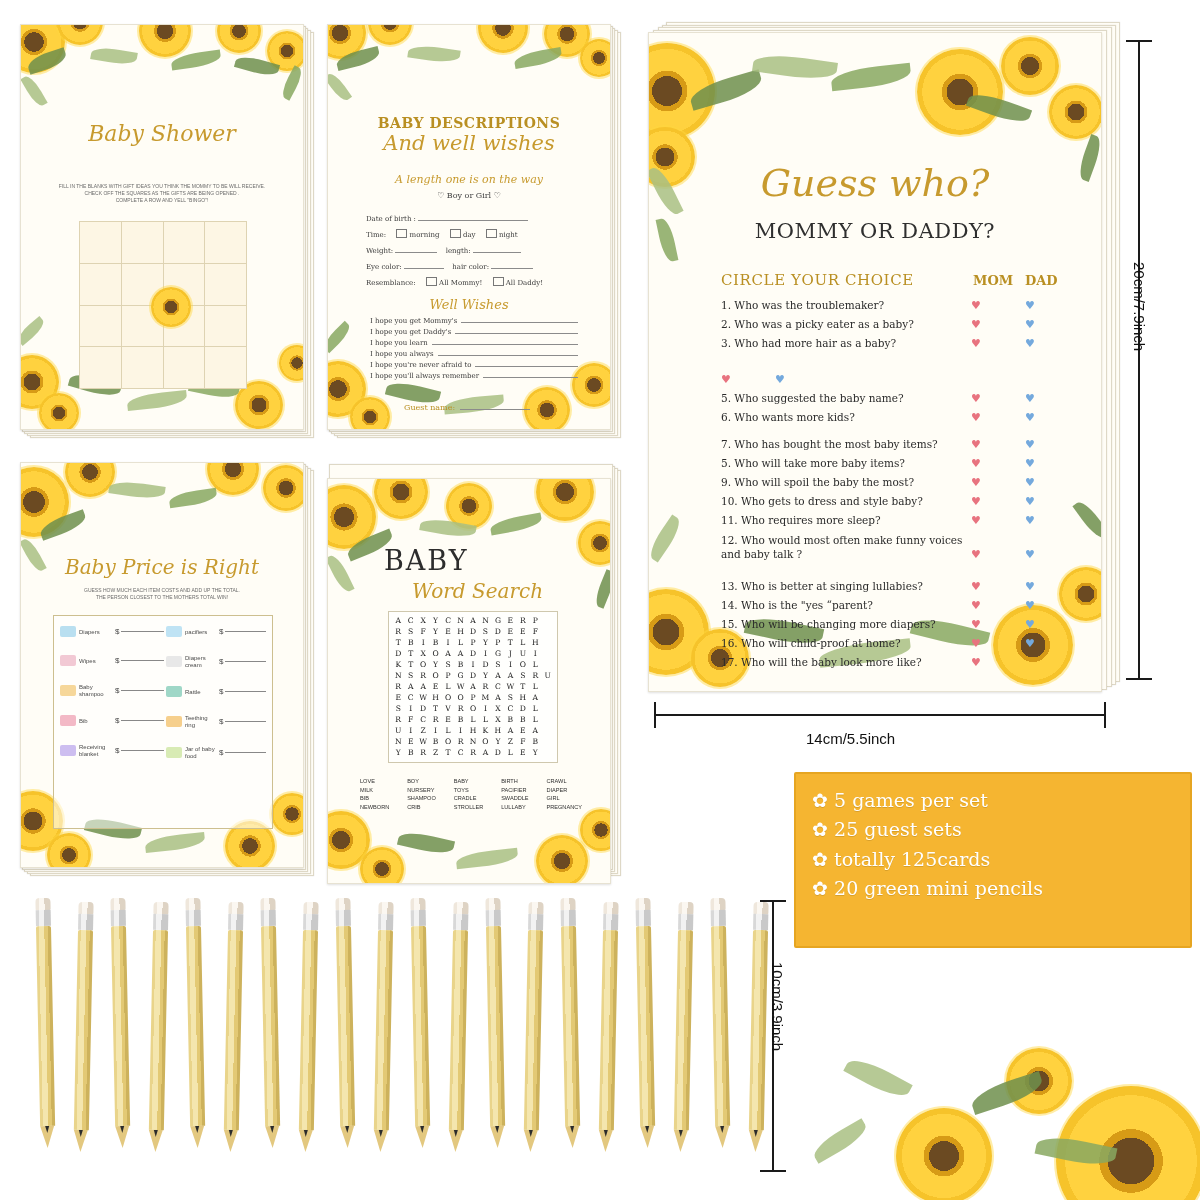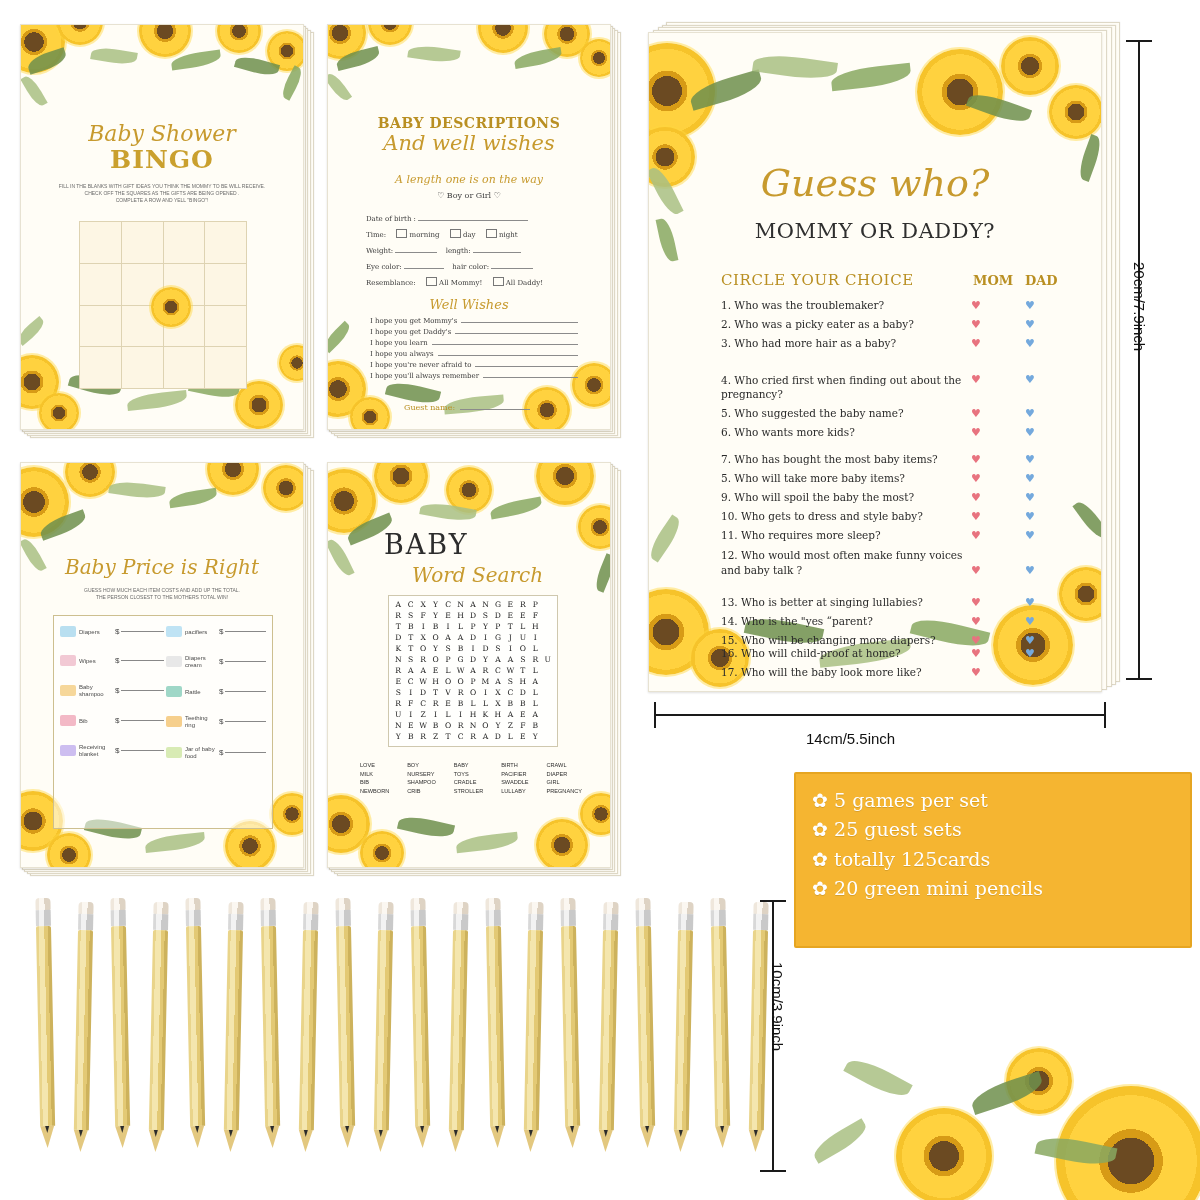--- a/index.html
+++ b/index.html
@@ -110,21 +110,20 @@
         <div class="sun" style="left:18px;top:368px;width:40px;height:40px;"></div>
         <div class="sun" style="left:214px;top:356px;width:48px;height:48px;"></div>
         <div class="sun" style="left:258px;top:320px;width:36px;height:36px;"></div>
         <div class="leaf d" style="left:48px;top:352px;width:52px;height:16px;transform:rotate(16deg);"></div>
         <div class="leaf l" style="left:106px;top:368px;width:60px;height:15px;transform:rotate(-6deg);"></div>
         <div class="leaf" style="left:168px;top:356px;width:50px;height:15px;transform:rotate(12deg);"></div>
         <div class="leaf l" style="left:-6px;top:300px;width:32px;height:12px;transform:rotate(-40deg);"></div>
       </div>
 
       <div class="script" style="position:absolute;left:0;right:0;top:96px;text-align:center;font-size:22px;">Baby Shower</div>
-      <div class="serif" style="position:absolute;left:0;right:0;top:120px;text-align:center;font-size:25px;font-weight:bold;color:#caa02e;letter-spacing:1px;">BINGO</div>
 
       <div style="position:absolute;left:30px;right:30px;top:158px;text-align:center;">
         <div class="tiny">FILL IN THE BLANKS WITH GIFT IDEAS YOU THINK THE MOMMY TO BE WILL RECEIVE.</div>
         <div class="tiny">CHECK OFF THE SQUARES AS THE GIFTS ARE BEING OPENED .</div>
         <div class="tiny">COMPLETE A ROW AND YELL "BINGO"!</div>
       </div>
 
       <table class="bingo" style="left:58px;top:196px;width:168px;height:168px;border-collapse:collapse;">
         <tbody>
             <tr>
@@ -314,21 +313,20 @@
           <span style="width:44px;"></span>
           <span class="heart dad">♥</span>
         </div>
         <div class="gw-row" style="margin-bottom:23px;">
           <span style="width:250px;">3. Who had more hair as a baby?</span>
           <span class="heart mom">♥</span>
           <span style="width:44px;"></span>
           <span class="heart dad">♥</span>
         </div>
         <div class="gw-row" style="margin-bottom:6px;align-items:flex-start;">
-          <span style="width:250px;line-height:1.35;">4. Who cried first when finding out about the pregnancy?</span>
           <span class="heart mom">♥</span>
           <span style="width:44px;"></span>
           <span class="heart dad">♥</span>
         </div>
         <div class="gw-row" style="margin-bottom:6px;">
           <span style="width:250px;">5. Who suggested the baby name?</span>
           <span class="heart mom">♥</span>
           <span style="width:44px;"></span>
           <span class="heart dad">♥</span>
         </div>
@@ -379,21 +377,21 @@
           <span class="heart mom">♥</span>
           <span style="width:44px;"></span>
           <span class="heart dad">♥</span>
         </div>
         <div class="gw-row" style="margin-bottom:6px;">
           <span style="width:250px;">14. Who is the "yes “parent?</span>
           <span class="heart mom">♥</span>
           <span style="width:44px;"></span>
           <span class="heart dad">♥</span>
         </div>
-        <div class="gw-row" style="">
+        <div class="gw-row" style="margin-bottom:6px;">
           <span style="width:250px;">15. Who will be changing more diapers?</span>
           <span class="heart mom">♥</span>
           <span style="width:44px;"></span>
           <span class="heart dad">♥</span>
         </div>
         <div class="gw-row" style="margin-bottom:6px;">
           <span style="width:250px;">16. Who will child-proof at home?</span>
           <span class="heart mom">♥</span>
           <span style="width:44px;"></span>
           <span class="heart dad">♥</span>
@@ -509,21 +507,21 @@
       </div>
     </div>
   </div>
 
   <div class="stackwrap" style="left:327px;top:462px;width:282px;height:404px;">
     <div class="sheet" style="transform:translate(10px,8px);"></div>
     <div class="sheet" style="transform:translate(7px,6px);"></div>
     <div class="sheet" style="transform:translate(4px,4px);"></div>
     <div class="sheet" style="transform:translate(2px,2px);"></div>
 
-    <div class="card" style="left:0;top:0;width:282px;height:404px;">
+    <div class="card" style="left:0;top:16px;width:282px;height:404px;">
       <div class="fl-corner">
         <div class="sun" style="left:-16px;top:6px;width:64px;height:64px;"></div>
         <div class="sun" style="left:46px;top:-14px;width:54px;height:54px;"></div>
         <div class="sun" style="left:118px;top:4px;width:46px;height:46px;"></div>
         <div class="sun" style="left:208px;top:-16px;width:58px;height:58px;"></div>
         <div class="sun" style="left:250px;top:42px;width:44px;height:44px;"></div>
         <div class="leaf d" style="left:18px;top:58px;width:48px;height:16px;transform:rotate(-22deg);"></div>
         <div class="leaf l" style="left:92px;top:42px;width:56px;height:14px;transform:rotate(10deg);"></div>
         <div class="leaf" style="left:162px;top:38px;width:52px;height:14px;transform:rotate(-10deg);"></div>
         <div class="leaf l" style="left:-8px;top:88px;width:40px;height:13px;transform:rotate(64deg);"></div>

